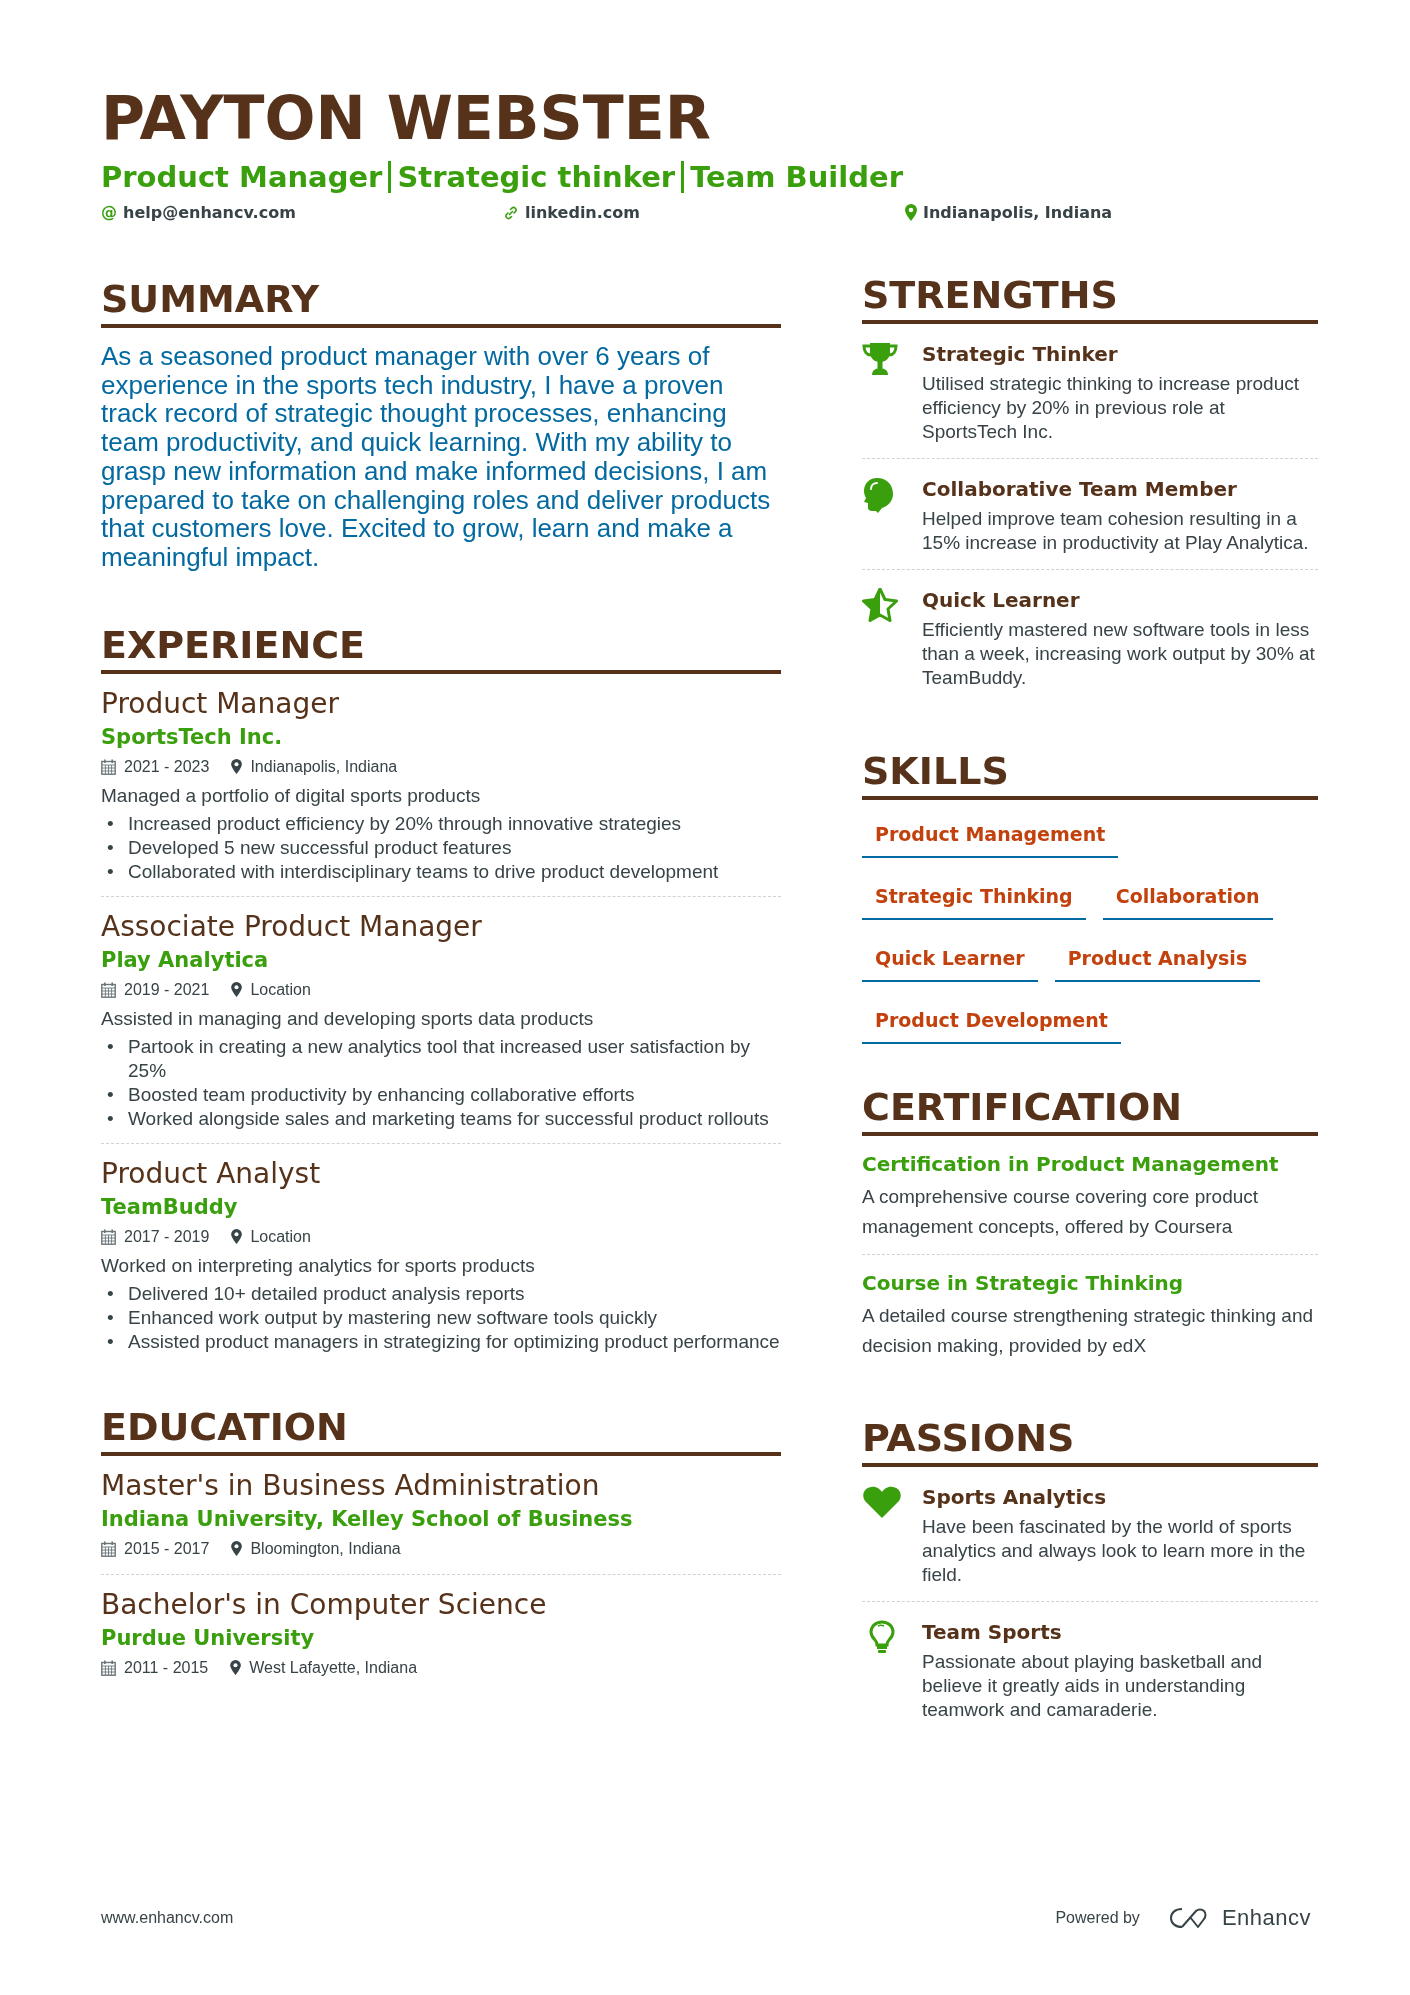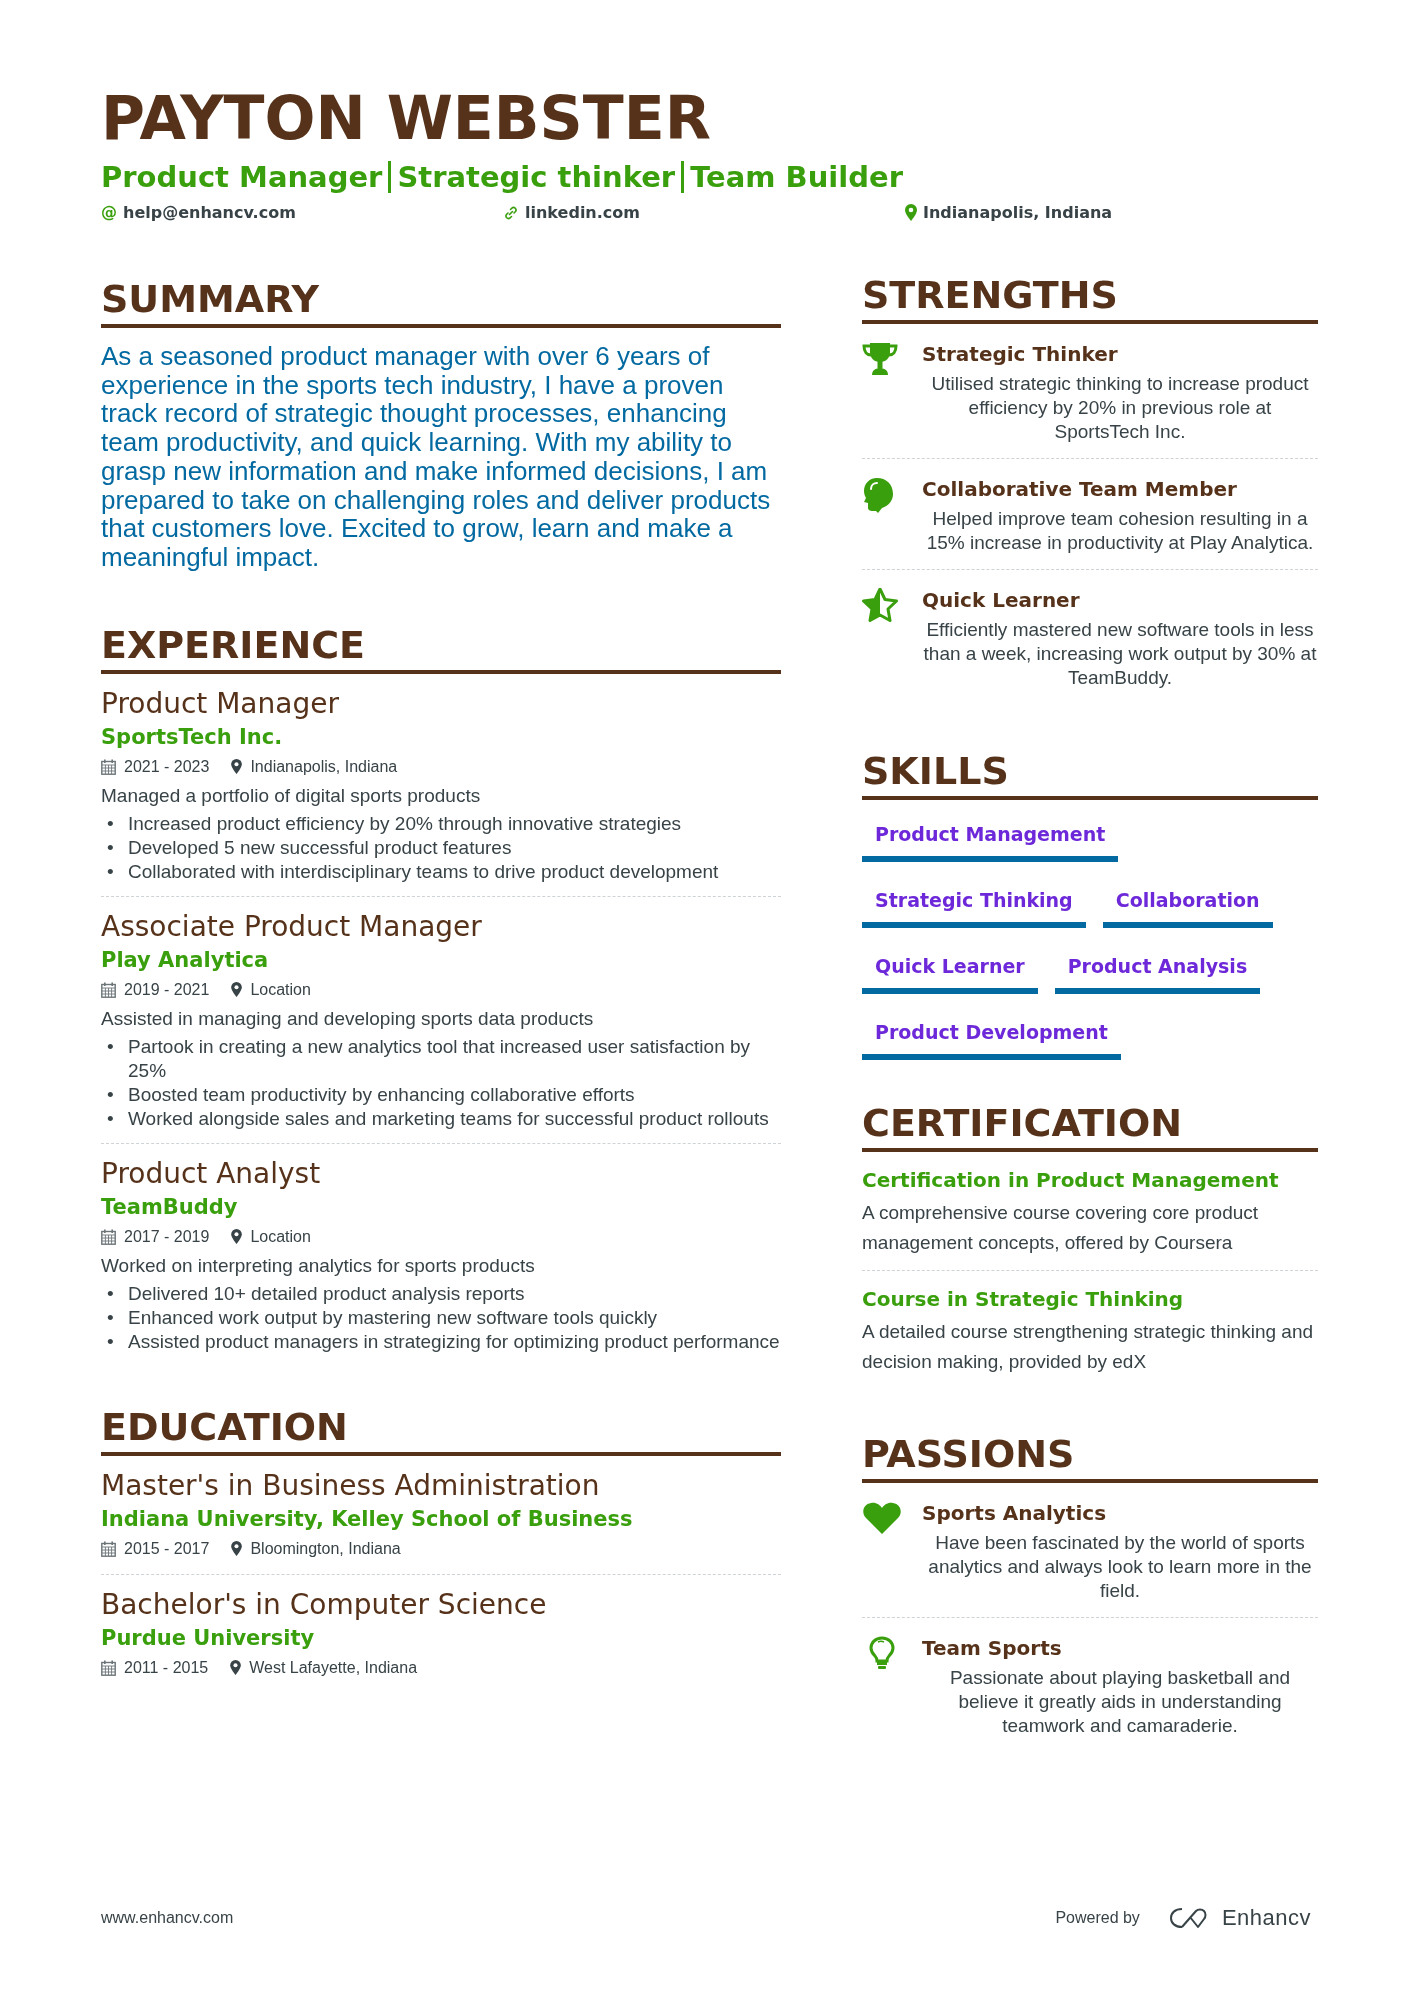--- a/index.html
+++ b/index.html
@@ -35,24 +35,24 @@
   .exp-desc { font-size: 19px; line-height: 24px; color: #384347; margin-top: 4px; }
   .bullets { list-style: none; margin-top: 4px; }
   .bullets li { position: relative; padding-left: 27px; font-size: 19px; line-height: 24px; color: #384347; }
   .bullets li::before { content: "•"; position: absolute; left: 6px; top: 0; }
 
   .strength { display: flex; padding-top: 16px; padding-bottom: 14px; border-bottom: 1px dashed #cfd3d5; }
   .strength.last { border-bottom: none; }
   .strength .icon { width: 60px; flex: 0 0 60px; padding-top: 2px; }
   .strength .body { flex: 1; }
   .s-title { font-family: "DejaVu Sans", sans-serif; font-weight: bold; font-size: 20px; line-height: 28px; color: #56321a; }
-  .s-desc { font-size: 19px; line-height: 24px; color: #384347; margin-top: 4px; text-align: center; }
+  .s-desc { font-size: 19px; line-height: 24px; color: #384347; margin-top: 4px; }
 
   .skills { display: flex; flex-wrap: wrap; margin-top: 14px; }
-  .skill { font-family: "DejaVu Sans", sans-serif; font-weight: bold; font-size: 19px; line-height: 28px; color: #6d28d9; padding: 6px 13px 8px 13px; border-bottom: 6px solid #0369a1; margin-right: 17px; margin-bottom: 18px; }
+  .skill { font-family: "DejaVu Sans", sans-serif; font-weight: bold; font-size: 19px; line-height: 28px; color: #c2410c; padding: 6px 13px 8px 13px; border-bottom: 2px solid #0369a1; margin-right: 17px; margin-bottom: 18px; }
 
   .cert { padding-top: 14px; padding-bottom: 12px; border-bottom: 1px dashed #cfd3d5; }
   .cert.last { border-bottom: none; }
   .cert-title { font-family: "DejaVu Sans", sans-serif; font-weight: bold; font-size: 20px; line-height: 28px; color: #3a9f0d; }
   .cert-desc { font-size: 19px; line-height: 30px; color: #384347; margin-top: 4px; }
 
   .footer { position: absolute; top: 1905px; left: 101px; width: 1210px; height: 30px; }
   .footer-url { position: absolute; left: 0; top: 0; font-size: 16px; line-height: 26px; color: #384347; }
   .powered { position: absolute; right: 0; top: 0; display: flex; align-items: center; font-size: 16px; line-height: 26px; color: #384347; }
   .powered .brand { font-size: 22px; color: #384347; margin-left: 8px; letter-spacing: 0.5px; }

